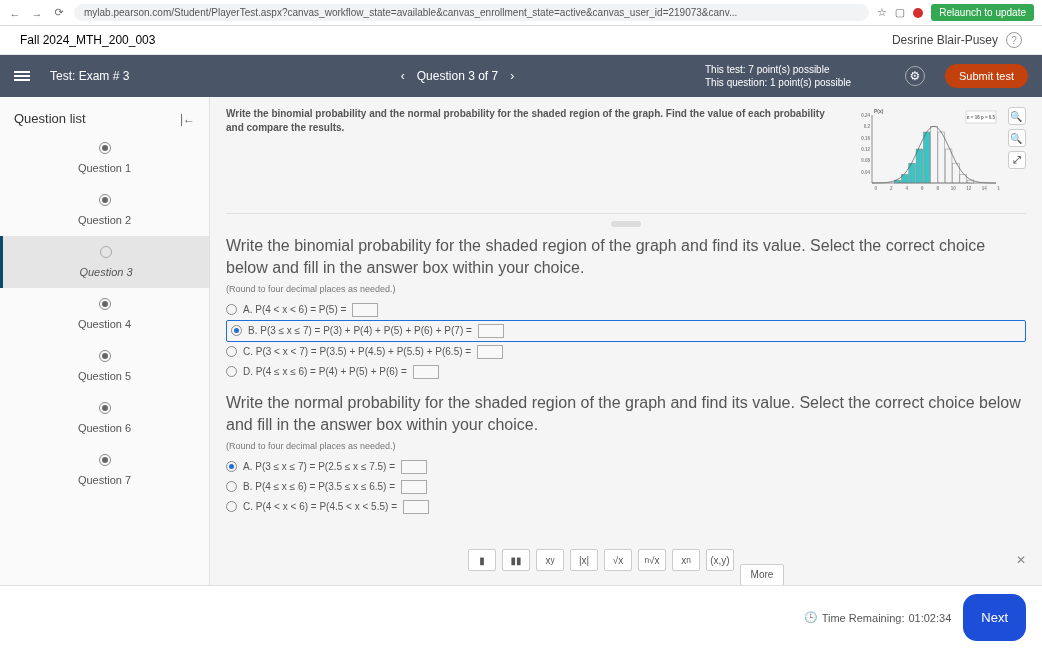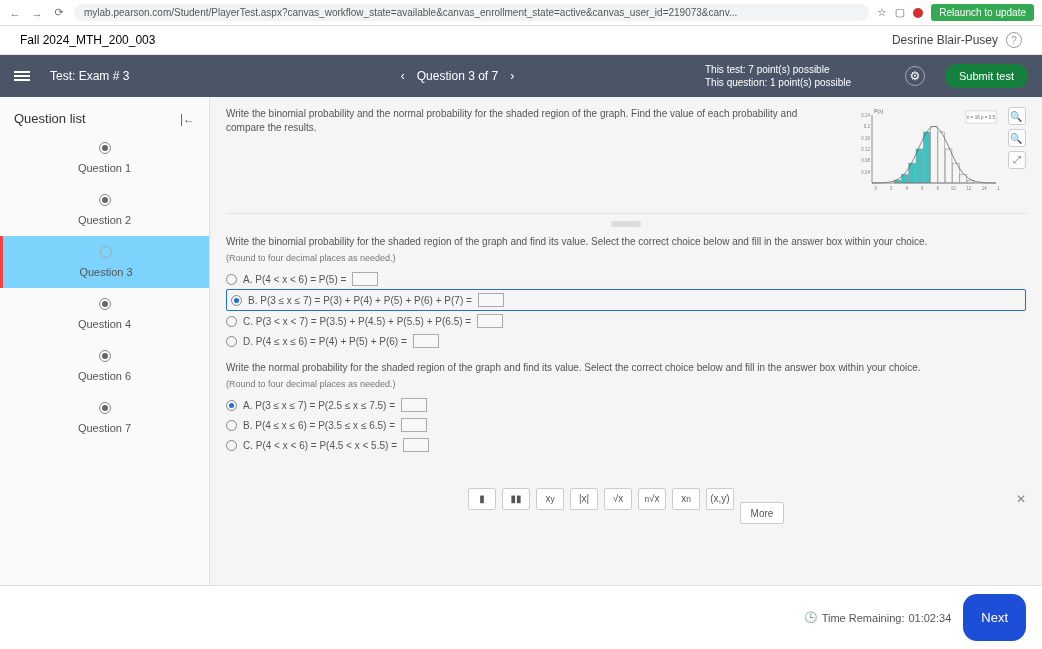--- a/index.html
+++ b/index.html
@@ -15,43 +15,43 @@
 .help-circle { width: 16px; height: 16px; border: 1px solid #999; border-radius: 50%; display: flex; align-items: center; justify-content: center; font-size: 10px; color: #999; }
 
 .test-header { background: #4a5568; color: #fff; display: flex; align-items: center; padding: 8px 14px; font-size: 12px; gap: 20px; }
 .hamburger { width: 16px; display: flex; flex-direction: column; gap: 2px; }
 .hamburger span { height: 2px; background: #fff; }
 .test-title { font-weight: 500; min-width: 160px; }
 .question-nav { flex: 1; text-align: center; display: flex; align-items: center; justify-content: center; gap: 12px; }
 .question-nav .chev { font-size: 12px; }
 .points-info { display: flex; flex-direction: column; font-size: 10px; line-height: 1.3; min-width: 180px; }
 .gear-icon { width: 20px; height: 20px; border: 1px solid #aaa; border-radius: 50%; display: flex; align-items: center; justify-content: center; font-size: 12px; }
-.submit-btn { background: #15803d; color: #fff; padding: 6px 14px; border-radius: 14px; font-size: 11px; font-weight: 500; }
+.submit-btn { background: #c2410c; color: #fff; padding: 6px 14px; border-radius: 14px; font-size: 11px; font-weight: 500; }
 
 .main-area { flex: 1; display: flex; overflow: hidden; }
 .sidebar { width: 210px; background: #fafafa; border-right: 1px solid #e0e0e0; padding: 8px 0; }
 .sidebar-title { display: flex; align-items: center; justify-content: space-between; padding: 6px 14px; font-size: 13px; font-weight: 400; color: #333; }
 .collapse-icon { font-size: 12px; color: #666; }
 .q-item { display: flex; align-items: center; gap: 8px; padding: 10px 14px; font-size: 11px; color: #555; cursor: pointer; flex-direction: column; }
-.q-item.active { background: #7dd3fc; border-left: 3px solid #ef4444; }
+.q-item.active { background: #e5e5e5; border-left: 3px solid #0c4a6e; font-style: italic; }
 .q-radio { width: 12px; height: 12px; border: 1px solid #888; border-radius: 50%; display: flex; align-items: center; justify-content: center; }
 .q-radio.filled::after { content: ""; width: 6px; height: 6px; background: #666; border-radius: 50%; }
 .q-radio.open { border: 1px solid #aaa; }
 
 .content { flex: 1; padding: 10px 16px; overflow-y: auto; position: relative; }
-.prompt-row { display: flex; justify-content: flex-end; gap: 12px; margin-bottom: 12px; }
+.prompt-row { display: flex; justify-content: flex-end; gap: 12px; margin-bottom: 12px; font-weight: bold; }
 .prompt-text { font-size: 10px; color: #555; flex: 1; line-height: 1.4; }
 .graph-box { width: 150px; }
 .graph-controls { display: flex; flex-direction: column; gap: 4px; margin-left: 4px; }
 .graph-controls .mini-btn { width: 18px; height: 18px; border: 1px solid #ccc; border-radius: 3px; display: flex; align-items: center; justify-content: center; font-size: 10px; color: #666; background: #fff; }
 
 .divider { height: 1px; background: #e0e0e0; margin: 10px 0; }
 .divider-handle { width: 30px; height: 6px; background: #ddd; border-radius: 3px; margin: -3px auto 8px; }
 
-.sub-prompt { font-size: 10px; color: #555; margin-bottom: 4px; line-height: 1.4; }
+.sub-prompt { font-size: 16px; color: #555; margin-bottom: 4px; line-height: 1.4; }
 .sub-hint { font-size: 9px; color: #777; margin-bottom: 6px; }
 .choice { display: flex; align-items: center; gap: 6px; font-size: 10px; color: #555; padding: 3px 0; }
 .choice .radio { width: 11px; height: 11px; border: 1px solid #888; border-radius: 50%; position: relative; }
 .choice .radio.selected::after { content: ""; position: absolute; inset: 2px; background: #1e6fd9; border-radius: 50%; }
 .choice.highlighted { border: 1px solid #1e6fd9; border-radius: 2px; padding: 3px 4px; }
 .answer-box { width: 26px; height: 14px; border: 1px solid #aaa; background: #f8f8f8; display: inline-block; vertical-align: middle; }
 
 .math-toolbar { margin-top: 18px; display: flex; justify-content: center; gap: 6px; align-items: center; position: relative; }
 .math-btn { width: 28px; height: 22px; border: 1px solid #ccc; background: #fff; border-radius: 2px; display: flex; align-items: center; justify-content: center; font-size: 10px; color: #555; }
 .math-more { width: 44px; height: 22px; border: 1px solid #ccc; background: #fff; border-radius: 2px; display: flex; align-items: center; justify-content: center; font-size: 10px; color: #555; margin-top: 29px; }
@@ -121,20 +121,24 @@
           <span class="q-radio filled"></span>
           <span>Question 2</span>
         </div>
         <div class="q-item active">
           <span class="q-radio open"></span>
           <span>Question 3</span>
         </div>
         <div class="q-item">
           <span class="q-radio filled"></span>
           <span>Question 4</span>
+        </div>
+        <div class="q-item">
+          <span class="q-radio filled"></span>
+          <span>Question 5</span>
         </div>
         <div class="q-item">
           <span class="q-radio filled"></span>
           <span>Question 6</span>
         </div>
         <div class="q-item">
           <span class="q-radio filled"></span>
           <span>Question 7</span>
         </div>
       </div>

